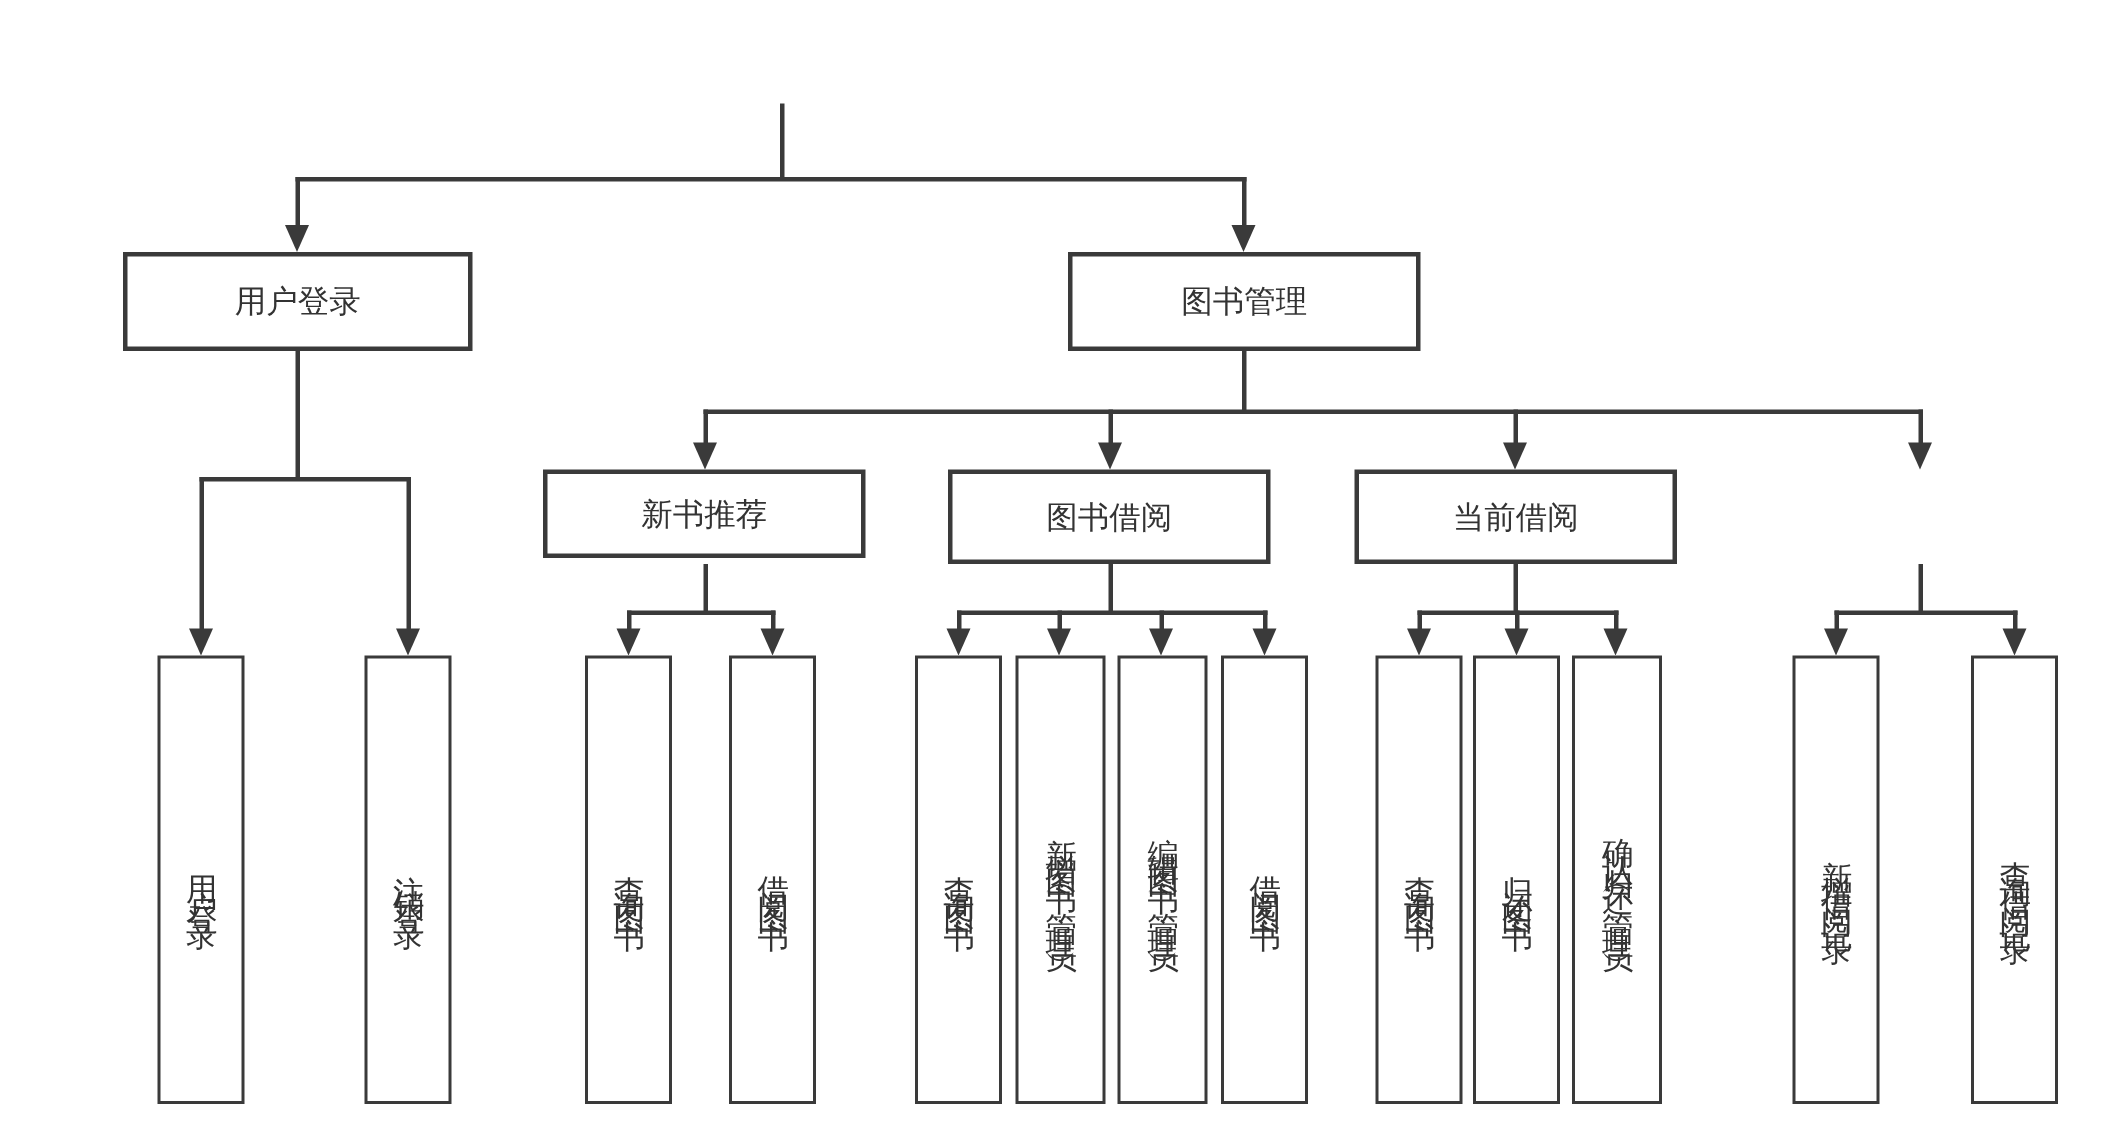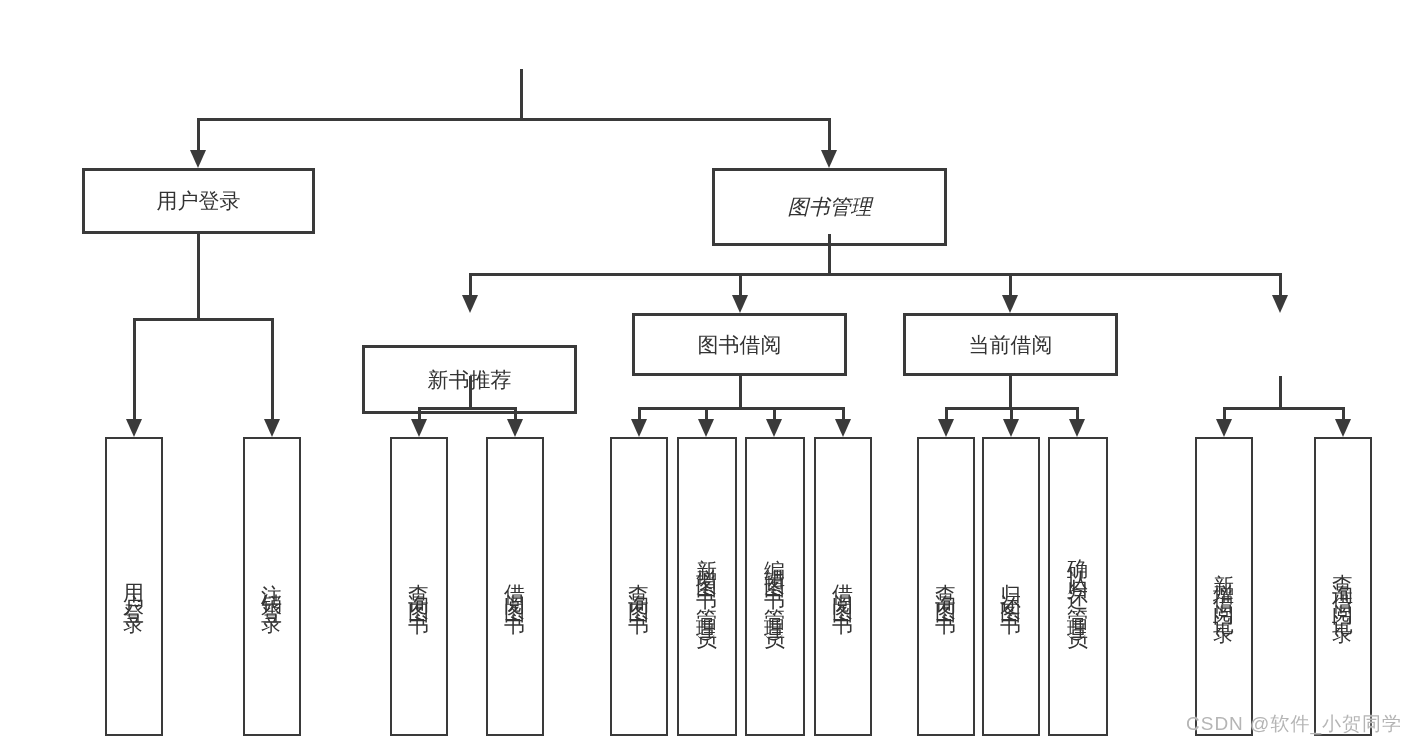--- a/index.html
+++ b/index.html
@@ -46,41 +46,41 @@
 
 
   <div class="vline" style="left:520px;top:69px;width:3px;height:49px;"></div>
   <div class="hline" style="left:197px;top:118px;width:634px;height:3px;"></div>
   <div class="vline" style="left:197px;top:118px;width:3px;height:34px;"></div>
   <div class="arr" style="left:190px;top:150px;"></div>
   <div class="vline" style="left:828px;top:118px;width:3px;height:34px;"></div>
   <div class="arr" style="left:821px;top:150px;"></div>
 
   <div class="box" style="left:82px;top:168px;width:233px;height:66px;">用户登录</div>
-  <div class="box" style="left:712px;top:168px;width:235px;height:78px;font-style:italic;">图书管理</div>
+  <div class="box" style="left:712px;top:168px;width:235px;height:66px;">图书管理</div>
 
   <div class="vline" style="left:197px;top:234px;width:3px;height:84px;"></div>
   <div class="hline" style="left:133px;top:318px;width:141px;height:3px;"></div>
   <div class="vline" style="left:133px;top:318px;width:3px;height:103px;"></div>
   <div class="arr" style="left:126px;top:419px;"></div>
   <div class="vline" style="left:271px;top:318px;width:3px;height:103px;"></div>
   <div class="arr" style="left:264px;top:419px;"></div>
 
   <div class="vline" style="left:828px;top:234px;width:3px;height:41px;"></div>
   <div class="hline" style="left:469px;top:273px;width:813px;height:3px;"></div>
   <div class="vline" style="left:469px;top:273px;width:3px;height:24px;"></div>
   <div class="arr" style="left:462px;top:295px;"></div>
   <div class="vline" style="left:739px;top:273px;width:3px;height:24px;"></div>
   <div class="arr" style="left:732px;top:295px;"></div>
   <div class="vline" style="left:1009px;top:273px;width:3px;height:24px;"></div>
   <div class="arr" style="left:1002px;top:295px;"></div>
   <div class="vline" style="left:1279px;top:273px;width:3px;height:24px;"></div>
   <div class="arr" style="left:1272px;top:295px;"></div>
 
-  <div class="box" style="left:362px;top:313px;width:215px;height:69px;margin-top:32px;">新书推荐</div>
+  <div class="box" style="left:362px;top:313px;width:215px;height:59px;">新书推荐</div>
   <div class="box" style="left:903px;top:313px;width:215px;height:63px;">当前借阅</div>
   <div class="box" style="left:632px;top:313px;width:215px;height:63px;">图书借阅</div>
 
   <div class="vline" style="left:469px;top:376px;width:3px;height:33px;"></div>
   <div class="hline" style="left:418px;top:407px;width:99px;height:3px;"></div>
   <div class="vline" style="left:418px;top:407px;width:3px;height:14px;"></div>
   <div class="arr" style="left:411px;top:419px;"></div>
   <div class="vline" style="left:514px;top:407px;width:3px;height:14px;"></div>
   <div class="arr" style="left:507px;top:419px;"></div>
 
@@ -122,15 +122,14 @@
   <div class="box leaf" style="left:745px;top:437px;width:60px;height:299px;">编辑图书（管理员）</div>
   <div class="box leaf" style="left:814px;top:437px;width:58px;height:299px;">借阅图书</div>
 
   <div class="box leaf" style="left:917px;top:437px;width:58px;height:299px;">查询图书</div>
   <div class="box leaf" style="left:982px;top:437px;width:58px;height:299px;">归还图书</div>
   <div class="box leaf" style="left:1048px;top:437px;width:60px;height:299px;">确认归还（管理员）</div>
 
   <div class="box leaf" style="left:1195px;top:437px;width:58px;height:299px;">新增借阅记录</div>
   <div class="box leaf" style="left:1314px;top:437px;width:58px;height:299px;">查询借阅记录</div>
 
-  <div class="watermark">CSDN @软件_小贺同学</div>
 
 </div>
 
 </body></html>

